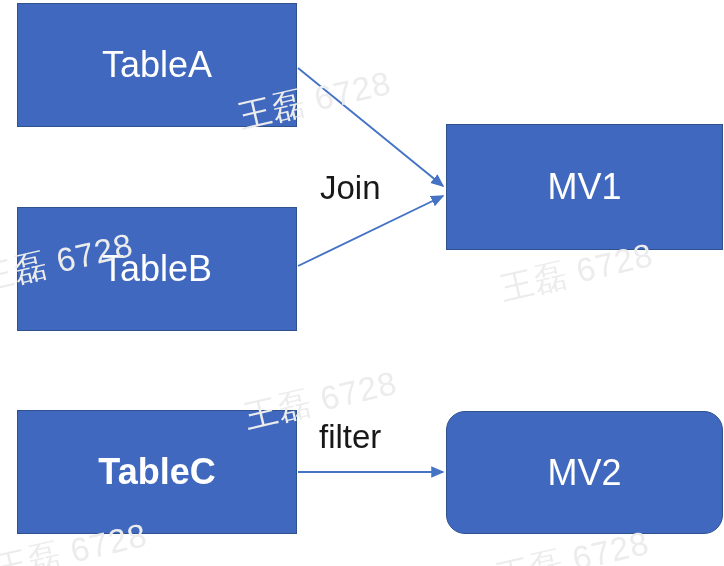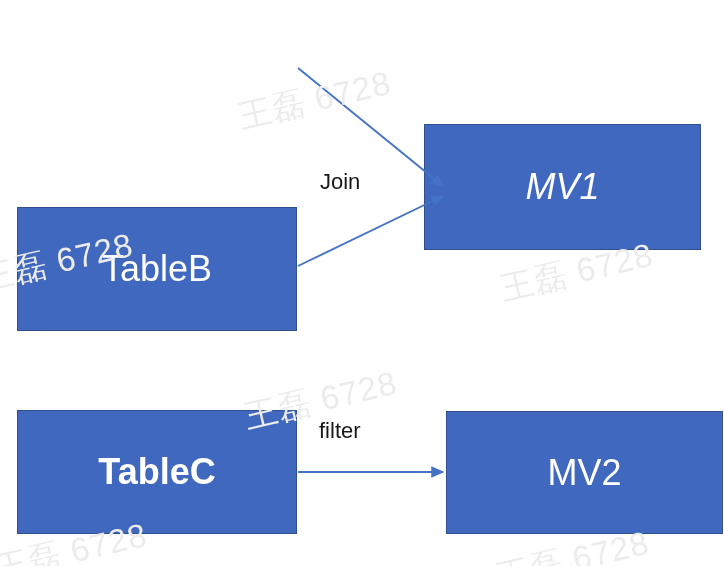--- a/index.html
+++ b/index.html
@@ -55,54 +55,57 @@
     position: absolute;
     left: 0; top: 0;
     width: 724px;
     height: 566px;
     z-index: 3;
   }
   .edge-label {
     position: absolute;
     color: #181818;
     font-family: "Liberation Sans", sans-serif;
-    font-size: 22px;
+    font-size: 33px;
     line-height: 1;
     white-space: nowrap;
     z-index: 4;
   }
 </style>
 </head>
 <body>
 
 <div id="canvas">
 
   <div class="watermark-layer">
     <div class="wm" style="left:234px; top:96px;">王磊 6728</div>
     <div class="wm" style="left:-24px; top:258px;">王磊 6728</div>
     <div class="wm" style="left:496px; top:268px;">王磊 6728</div>
     <div class="wm" style="left:240px; top:396px;">王磊 6728</div>
     <div class="wm" style="left:-10px; top:548px;">王磊 6728</div>
     <div class="wm" style="left:492px; top:556px;">王磊 6728</div>
   </div>
 
+  <div class="node" style="left:17px; top:3px; width:280px; height:124px;">
+    <span class="node-label">TableA</span>
+  </div>
 
   <div class="node" style="left:17px; top:207px; width:280px; height:124px;">
     <span class="node-label">TableB</span>
   </div>
 
   <div class="node" style="left:17px; top:410px; width:280px; height:124px;font-weight:bold;">
     <span class="node-label">TableC</span>
   </div>
 
-  <div class="node" style="left:424px; top:124px; width:277px; height:126px;font-style:italic;">
+  <div class="node" style="left:446px; top:124px; width:277px; height:126px;">
     <span class="node-label">MV1</span>
   </div>
 
-  <div class="node" style="left:446px; top:411px; width:277px; height:123px;">
+  <div class="node" style="left:446px; top:411px; width:277px; height:123px;border-radius:19px;">
     <span class="node-label">MV2</span>
   </div>
 
   <svg class="edge-layer" width="724" height="566" viewBox="0 0 724 566">
     <defs>
       <marker id="arrowhead" markerWidth="7" markerHeight="7" refX="6.2" refY="3" orient="auto" markerUnits="strokeWidth">
         <path d="M0,0 L7,3 L0,6 z" fill="#4472C4"></path>
       </marker>
     </defs>
 

